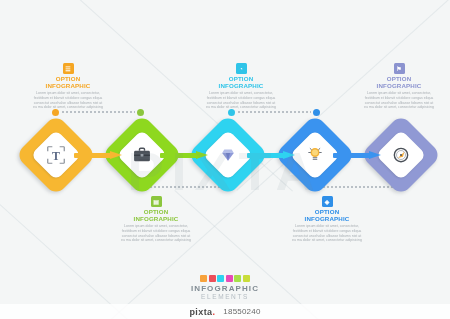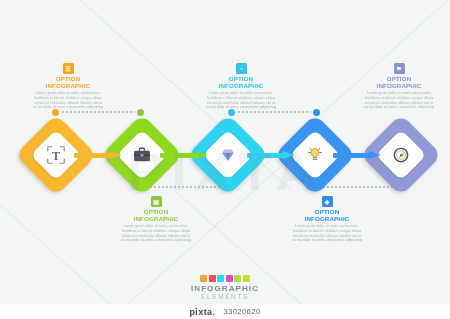--- a/index.html
+++ b/index.html
@@ -413,14 +413,14 @@
   <div class="footer-title">INFOGRAPHIC</div>
   <div class="footer-sub">ELEMENTS</div>
 </div>
 
 <div class="big-wm">PIXTA</div>
 
 <div class="stock-bar">
   <div class="stock-logo">
     <span>pixta</span><span class="dot">.</span>
   </div>
-  <div class="stock-id">33020620</div>
+  <div class="stock-id">18550240</div>
 </div>
 
 </body></html>

